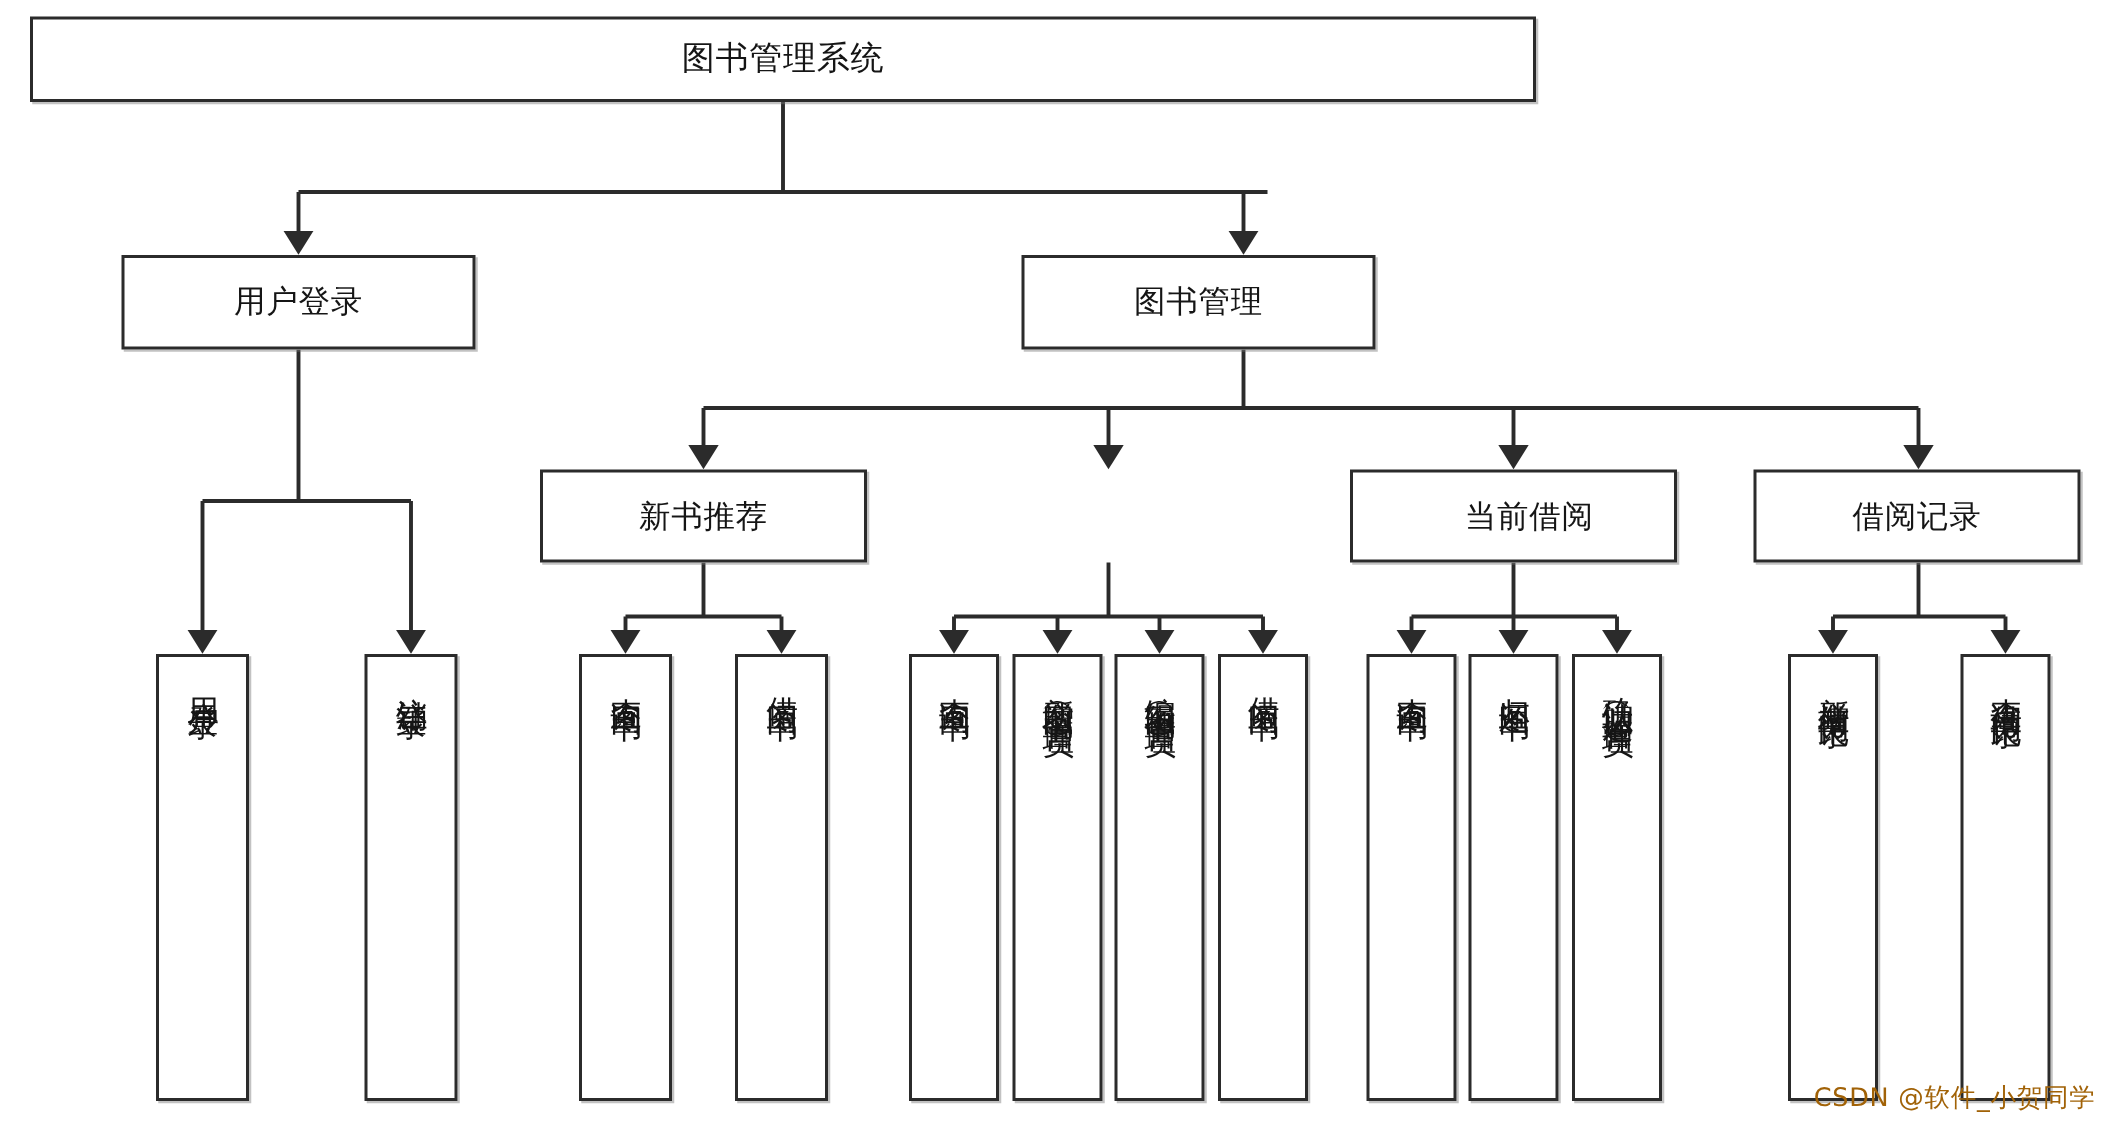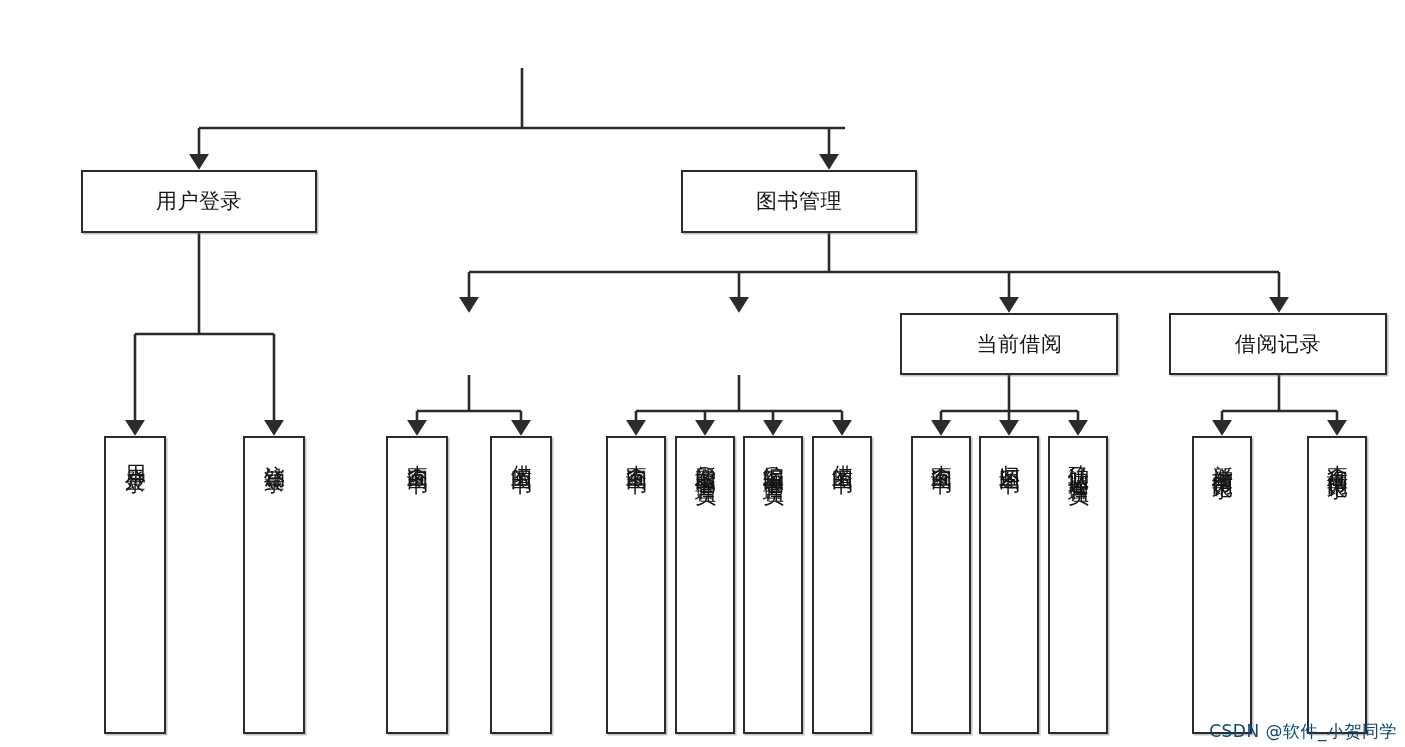--- a/index.html
+++ b/index.html
@@ -51,21 +51,21 @@
     font-size:21px;
     letter-spacing:3px;
     line-height:1;
     white-space:nowrap;
   }
   #watermark{
     position:absolute;
     right:8px;
     bottom:4px;
     font-size:17px;
-    color:#0c4a6e;
+    color:#a16207;
     letter-spacing:0.5px;
     white-space:nowrap;
     font-family:"DejaVu Sans","Liberation Sans",sans-serif;
   }
 </style>
 </head>
 <body>
 
 <div id="diagram-root">
 
@@ -112,28 +112,34 @@
       <path d="M1009,411 L1009,428" marker-end="url(#arrowhead)"></path>
       <path d="M1078,411 L1078,428" marker-end="url(#arrowhead)"></path>
 
       <path d="M1279,375 L1279,411"></path>
       <path d="M1222,411 L1337,411"></path>
       <path d="M1222,411 L1222,428" marker-end="url(#arrowhead)"></path>
       <path d="M1337,411 L1337,428" marker-end="url(#arrowhead)"></path>
     </g>
   </svg>
 
+  <div class="node root" style="left:20px; top:11px; width:1004px; height:57px;">
+    <span class="label">图书管理系统</span>
+  </div>
 
   <div class="node" style="left:81px; top:170px; width:236px; height:63px;">
     <span class="label">用户登录</span>
   </div>
   <div class="node" style="left:681px; top:170px; width:236px; height:63px;">
     <span class="label">图书管理</span>
   </div>
 
+  <div class="node" style="left:360px; top:313px; width:218px; height:62px;">
+    <span class="label">新书推荐</span>
+  </div>
   <div class="node" style="left:900px; top:313px; width:218px; height:62px;padding-left:21px;">
     <span class="label">当前借阅</span>
   </div>
   <div class="node" style="left:1169px; top:313px; width:218px; height:62px;">
     <span class="label">借阅记录</span>
   </div>
 
   <div class="node vertical" style="left:104px; top:436px; width:62px; height:298px;">
     <span class="label">用户登录</span>
   </div>

